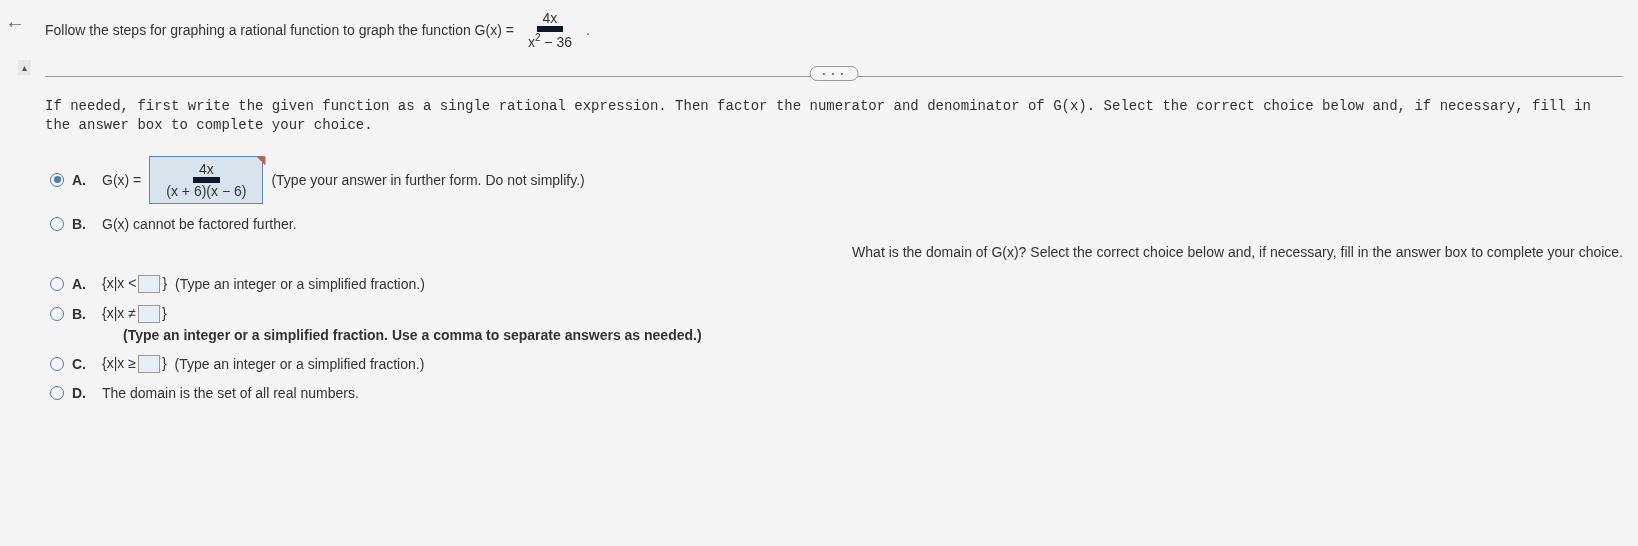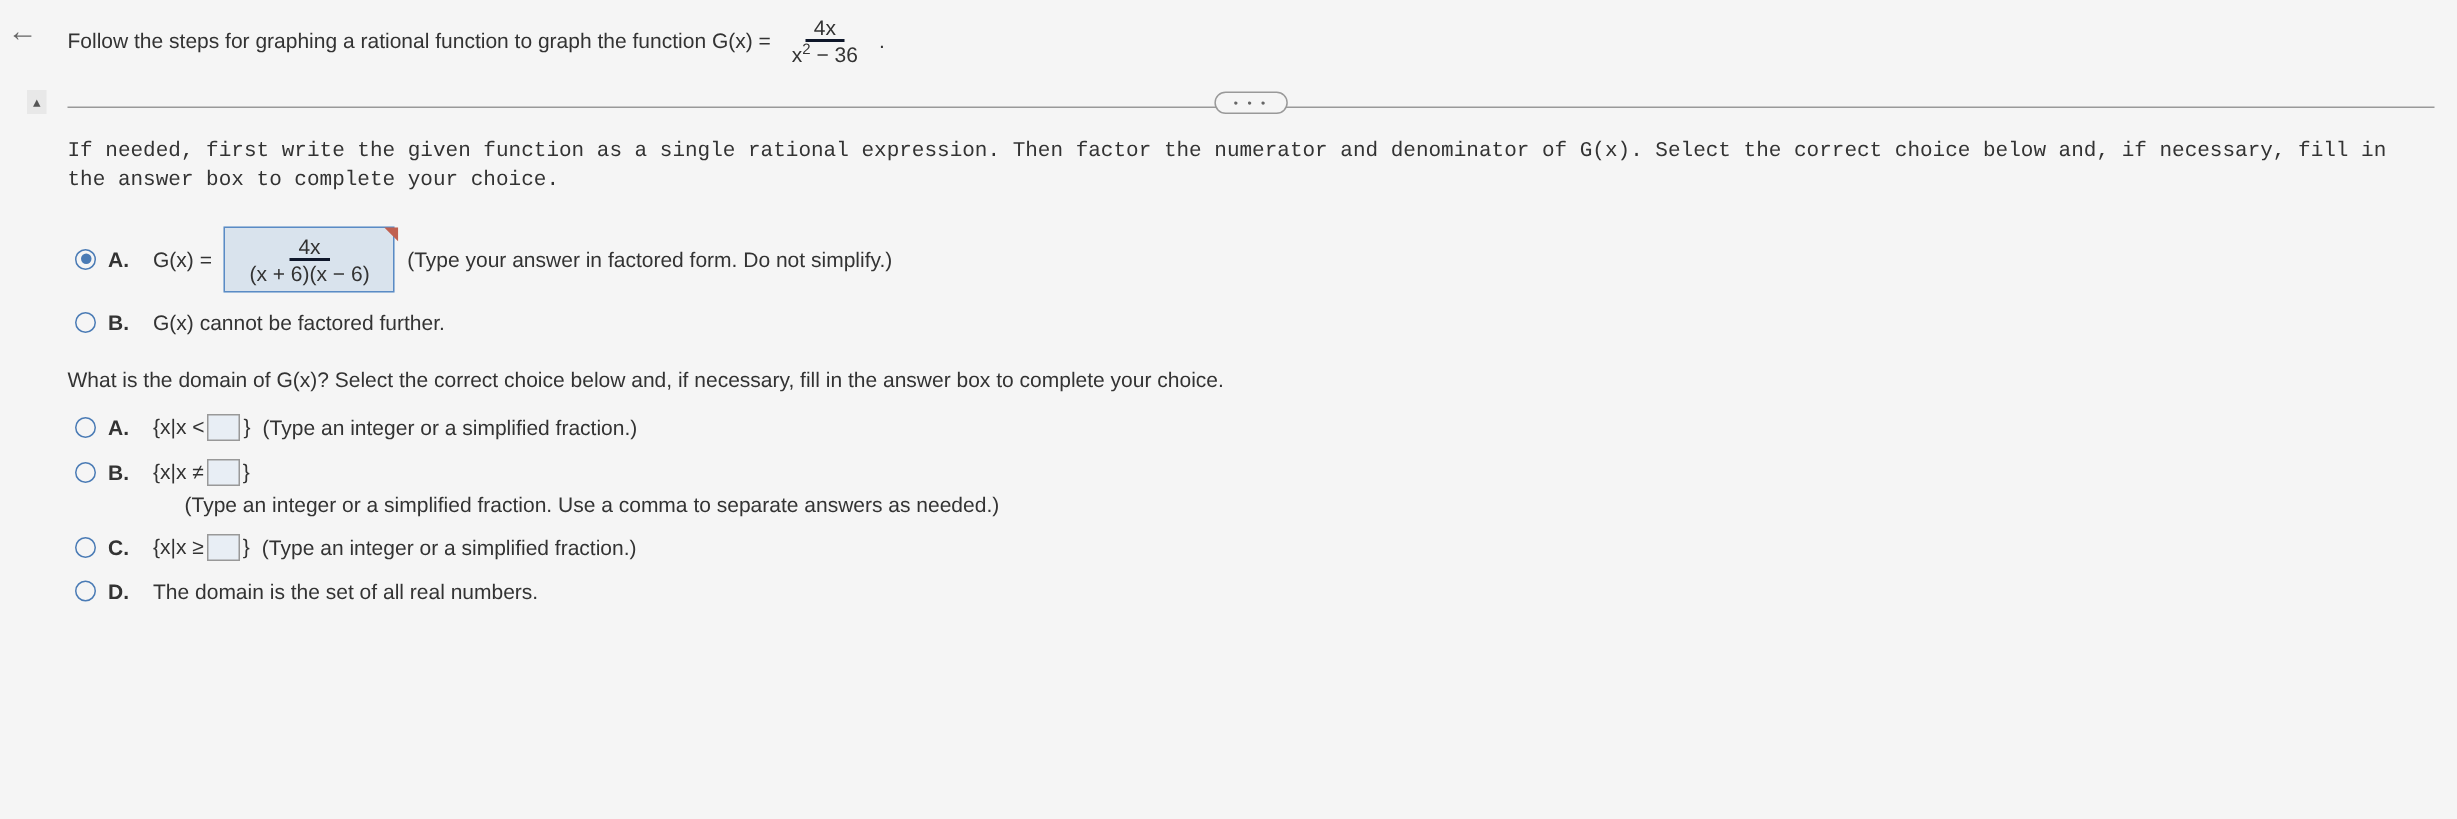--- a/index.html
+++ b/index.html
@@ -42,21 +42,21 @@
       margin-bottom: 26px;
     }
     .fraction {
       display: inline-flex;
       flex-direction: column;
       align-items: center;
       vertical-align: middle;
       margin: 0 4px;
     }
     .fraction .num {
-      border-bottom: 2px solid #0f172a;
+      border-bottom: 6px solid #0f172a;
       padding: 0 6px;
       text-align: center;
     }
     .fraction .den {
       padding: 0 6px;
       text-align: center;
     }
     sup { font-size: 10px; }
     .hr-container {
       position: relative;
@@ -89,20 +89,21 @@
       display: flex;
       align-items: center;
       gap: 8px;
       margin-bottom: 12px;
       padding-left: 5px;
     }
     .choice-row.indent-sub {
       padding-left: 78px;
       margin-top: -8px;
       margin-bottom: 12px;
+      font-weight: bold;
     }
     .radio {
       width: 14px;
       height: 14px;
       border: 1.5px solid #4a7bb5;
       border-radius: 50%;
       display: inline-flex;
       align-items: center;
       justify-content: center;
       cursor: pointer;
@@ -136,21 +137,22 @@
       padding: 0;
     }
     .answer-box .cursor-mark {
       position: absolute;
       right: -3px;
       top: -4px;
       color: #c06050;
       font-size: 12px;
     }
     .section-q {
-      margin: 22px 0 15px 0;
+      margin: 12px 0 15px 0;
+      text-align: right;
     }
     .set-notation {
       display: inline-flex;
       gap: 2px;
     }
   </style>
 </head>
 <body>
 
 <div class="back-arrow">←</div>
@@ -180,21 +182,21 @@
     <span class="radio selected"></span>
     <span class="choice-label">A.</span>
     <span>G(x) =</span>
     <span class="answer-box">
       <span class="fraction">
         <span class="num">4x</span>
         <span class="den">(x + 6)(x − 6)</span>
       </span>
       <span class="cursor-mark">◥</span>
     </span>
-    <span>(Type your answer in factored form. Do not simplify.)</span>
+    <span>(Type your answer in further form. Do not simplify.)</span>
   </div>
 
   <div class="choice-row">
     <span class="radio"></span>
     <span class="choice-label">B.</span>
     <span>G(x) cannot be factored further.</span>
   </div>
 
   <div class="section-q">What is the domain of G(x)? Select the correct choice below and, if necessary, fill in the answer box to complete your choice.</div>
 

